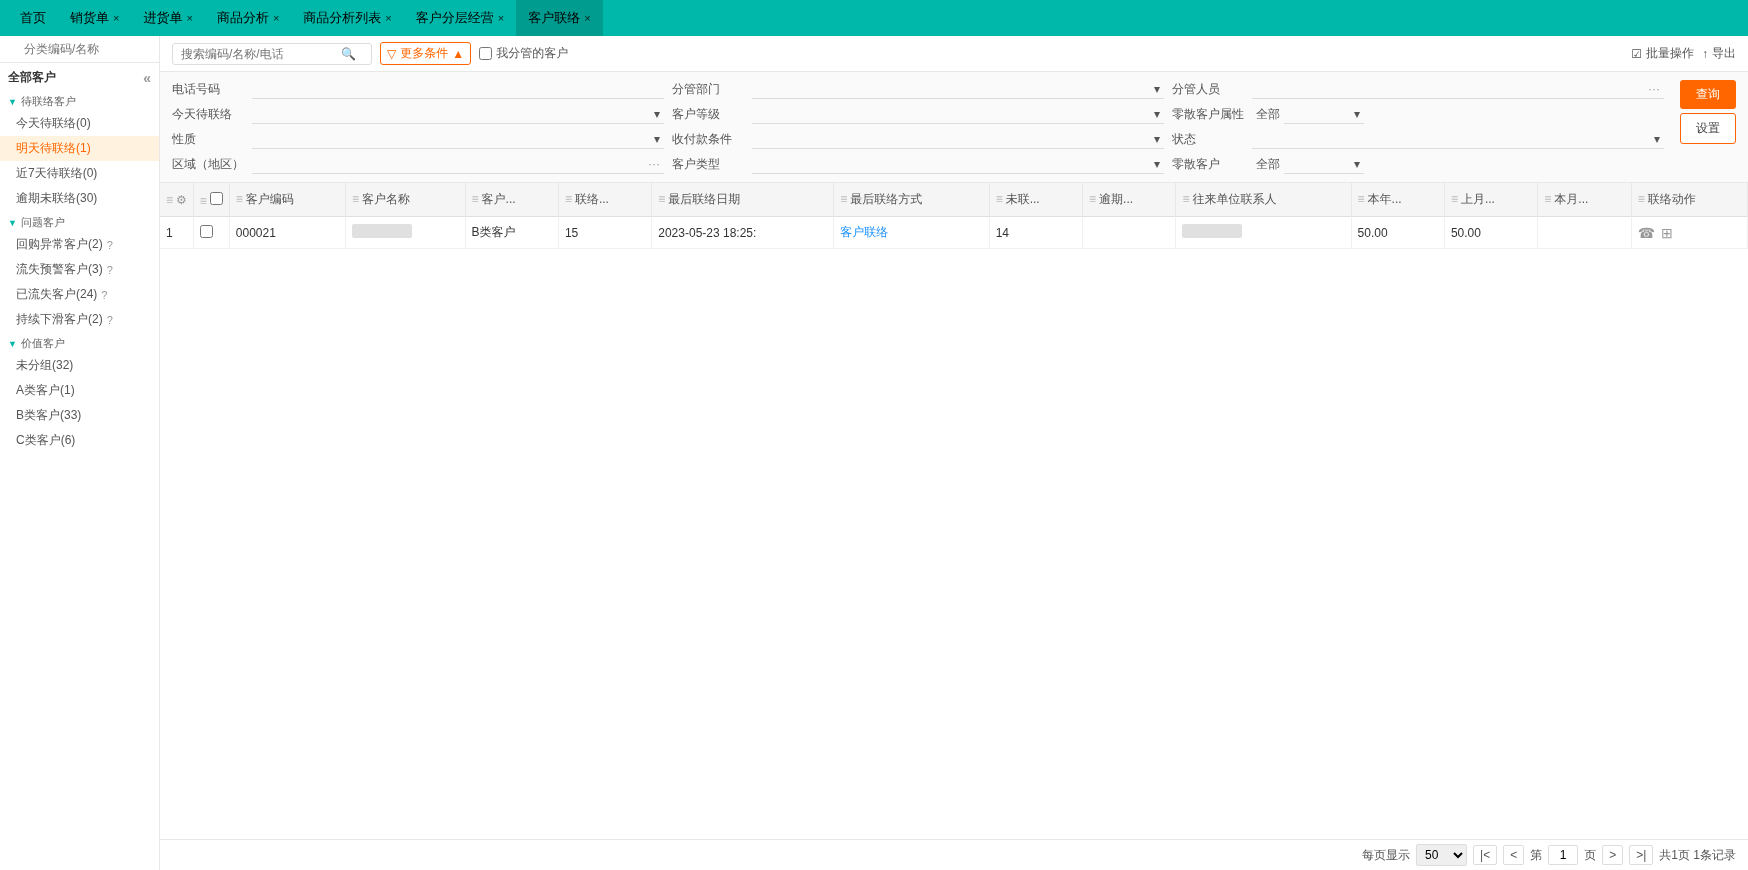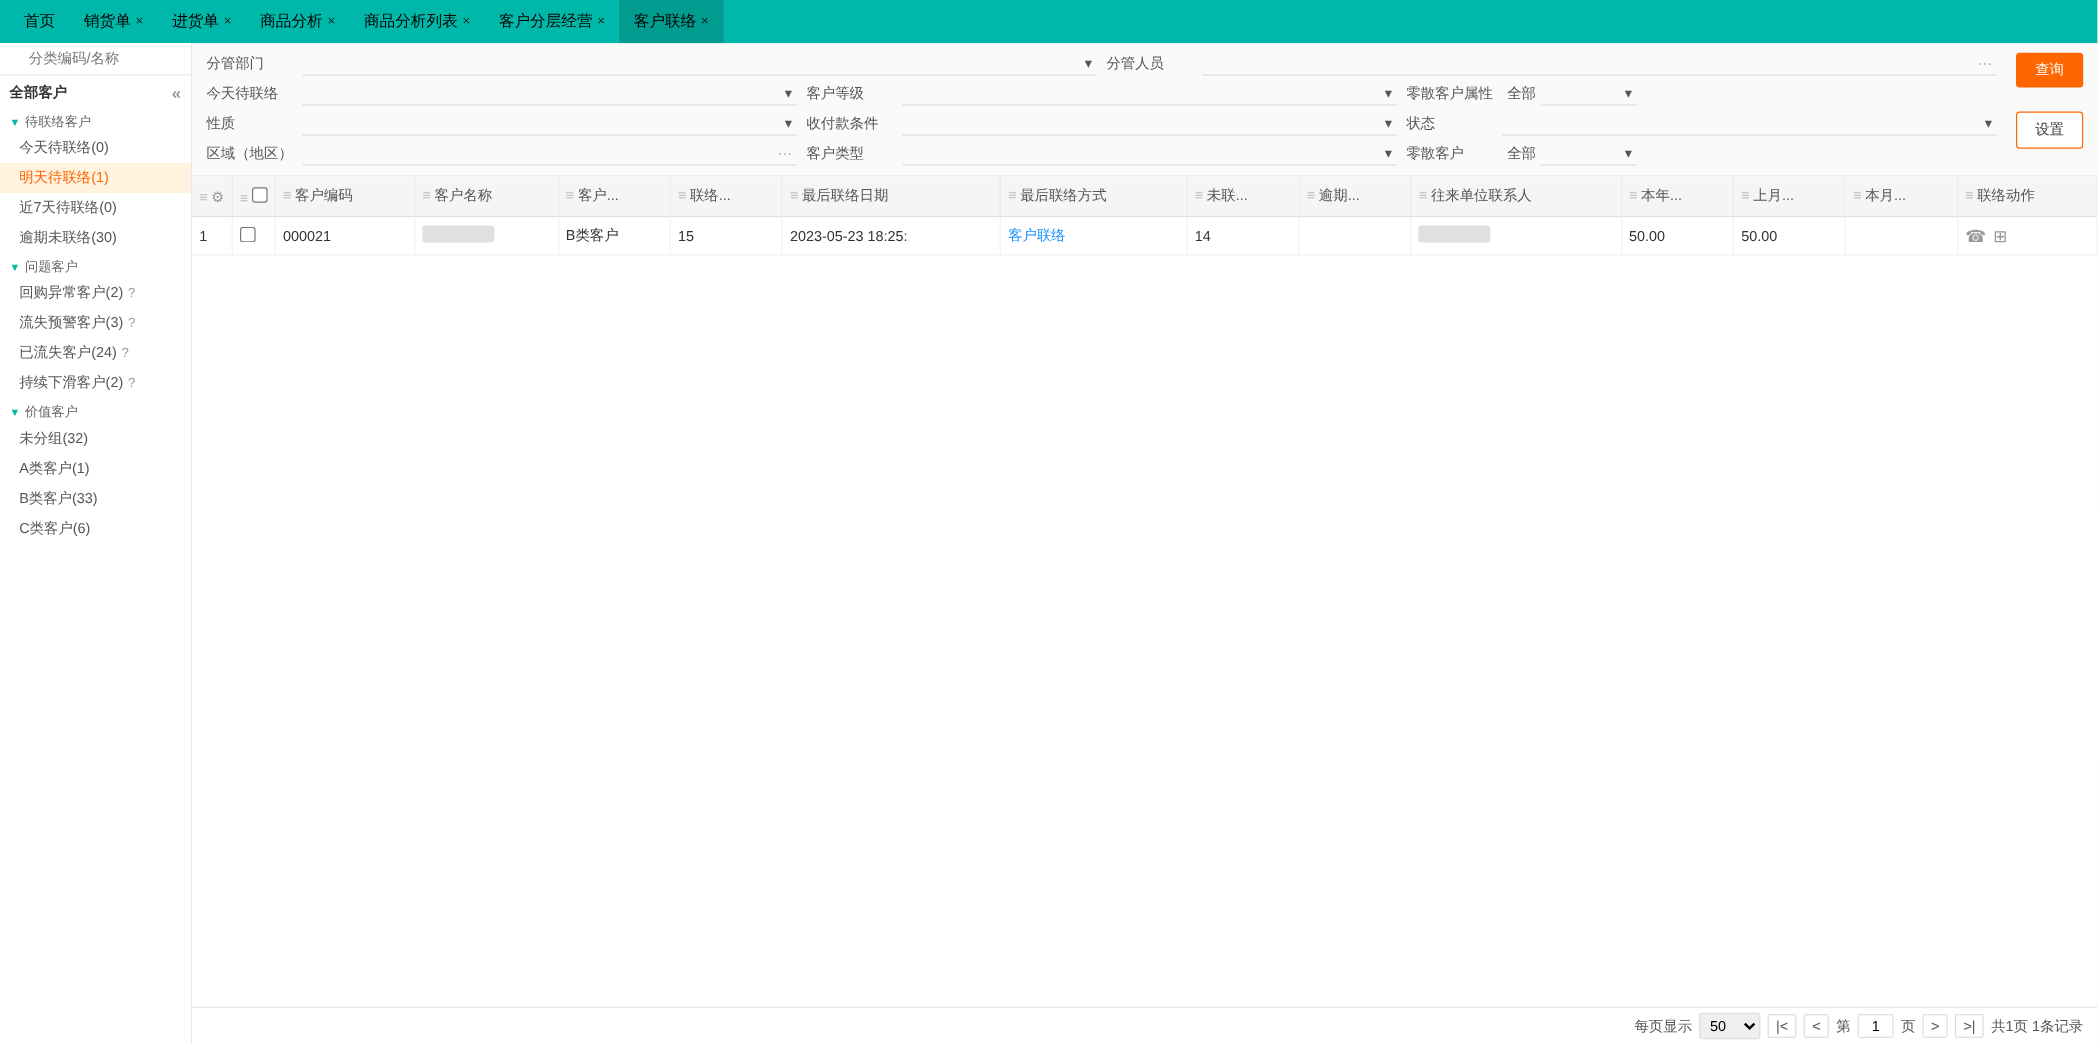--- a/index.html
+++ b/index.html
@@ -237,21 +237,21 @@
       color: #404040;
       border: 1px solid #ff6600;
       padding: 6px 14px;
       border-radius: 3px;
       cursor: pointer;
       font-size: 12px;
     }
     .filter-btn-group {
       display: flex;
       flex-direction: column;
-      gap: 20px;
+      gap: 4px;
       margin-left: 8px;
     }
 
     
     .table-wrap {
       flex: 1;
       overflow: auto;
       background: #fff;
     }
     table {
@@ -403,26 +403,57 @@
           <span>B类客户(33)</span>
         </div>
         <div class="sidebar-item">
           <span>C类客户(6)</span>
         </div>
       </div>
   </div>
 
   <div class="content">
 
+    <div class="filter-bar">
+      <div class="filter-search-box">
+        <input style="color: rgb(153, 153, 153);" placeholder="搜索编码/名称/电话">
+        <span style="color:#ff6600;cursor:pointer;">🔍</span>
+      </div>
+      <div class="btn-more-filter">
+        <span>▽</span>
+        <span>更多条件</span>
+        <span>▲</span>
+      </div>
+      <label class="filter-checkbox">
+        <input type="checkbox" style="">
+        <span>我分管的客户</span>
+      </label>
+      <div class="filter-actions">
+        <div class="btn-batch">
+          <span>☑</span>
+          <span>批量操作</span>
+        </div>
+        <div class="btn-export">
+          <span>↑</span>
+          <span>导出</span>
+        </div>
+      </div>
+    </div>
 
     <div class="adv-filter">
       <div style="display:flex; gap:8px;">
         <div style="flex:1;">
 
           <div class="adv-filter-row">
+            <div class="filter-field">
+              <span class="filter-label">电话号码</span>
+              <div class="filter-input-wrap">
+                <input style="border: none; outline: none; font-size: 12px; width: 100%; background: transparent;">
+              </div>
+            </div>
             <div class="filter-field">
               <span class="filter-label">分管部门</span>
               <div class="filter-select">
                 <span></span>
                   <span>▾</span>
               </div>
             </div>
             <div class="filter-field">
               <span class="filter-label">分管人员</span>
               <div class="filter-select-dots">···</div>

